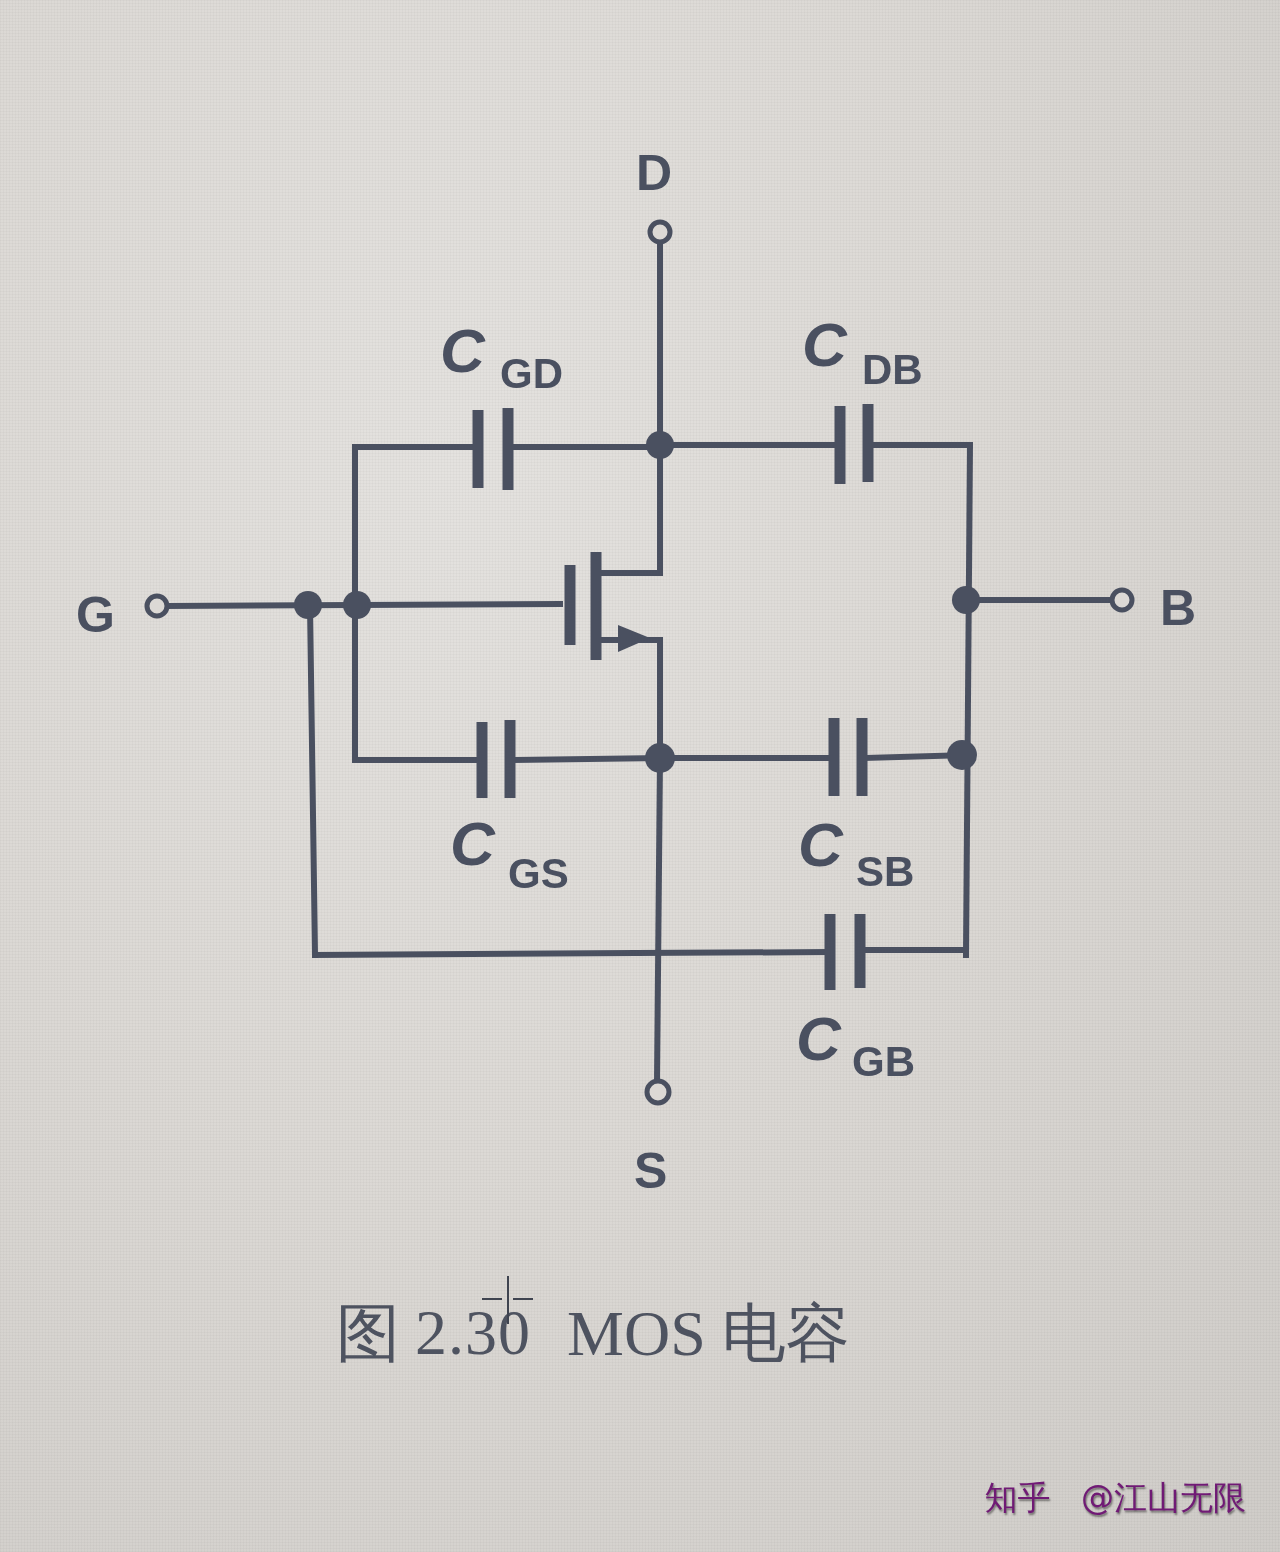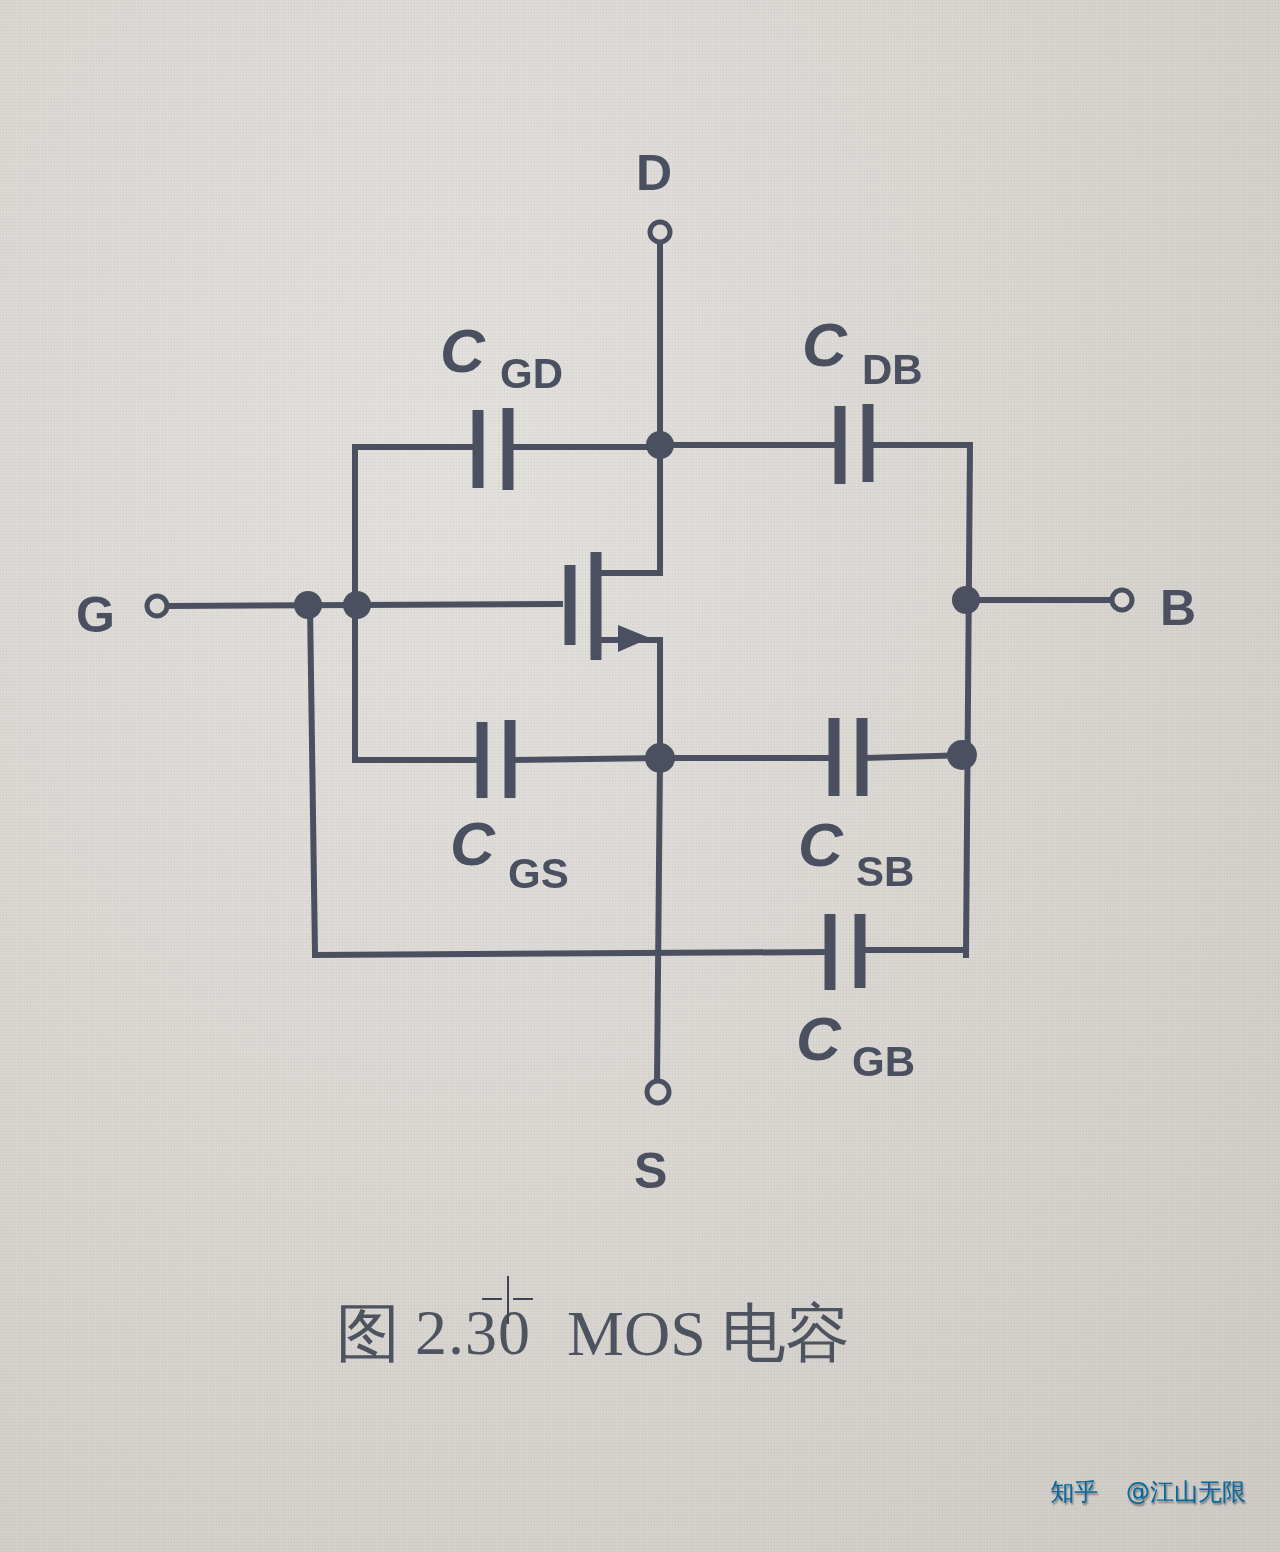--- a/index.html
+++ b/index.html
@@ -112,22 +112,22 @@
       position: absolute;
       left: 33px; top: 22px;
       width: 20px; height: 2px;
       background: #3f4450;
     }
     .watermark {
       position: absolute;
       right: 34px;
       top: 1476px;
       font-family: "DejaVu Sans", sans-serif;
-      font-size: 24px;
-      color: #0369a1;
+      font-size: 33px;
+      color: #701a75;
       text-shadow: 1px 2px 2px rgba(0,0,0,0.45);
       white-space: nowrap;
     }
     .watermark .wm-site { margin-right: 20px; }
   </style>
 </head>
 <body>
 
 <div class="photo"></div>
 

